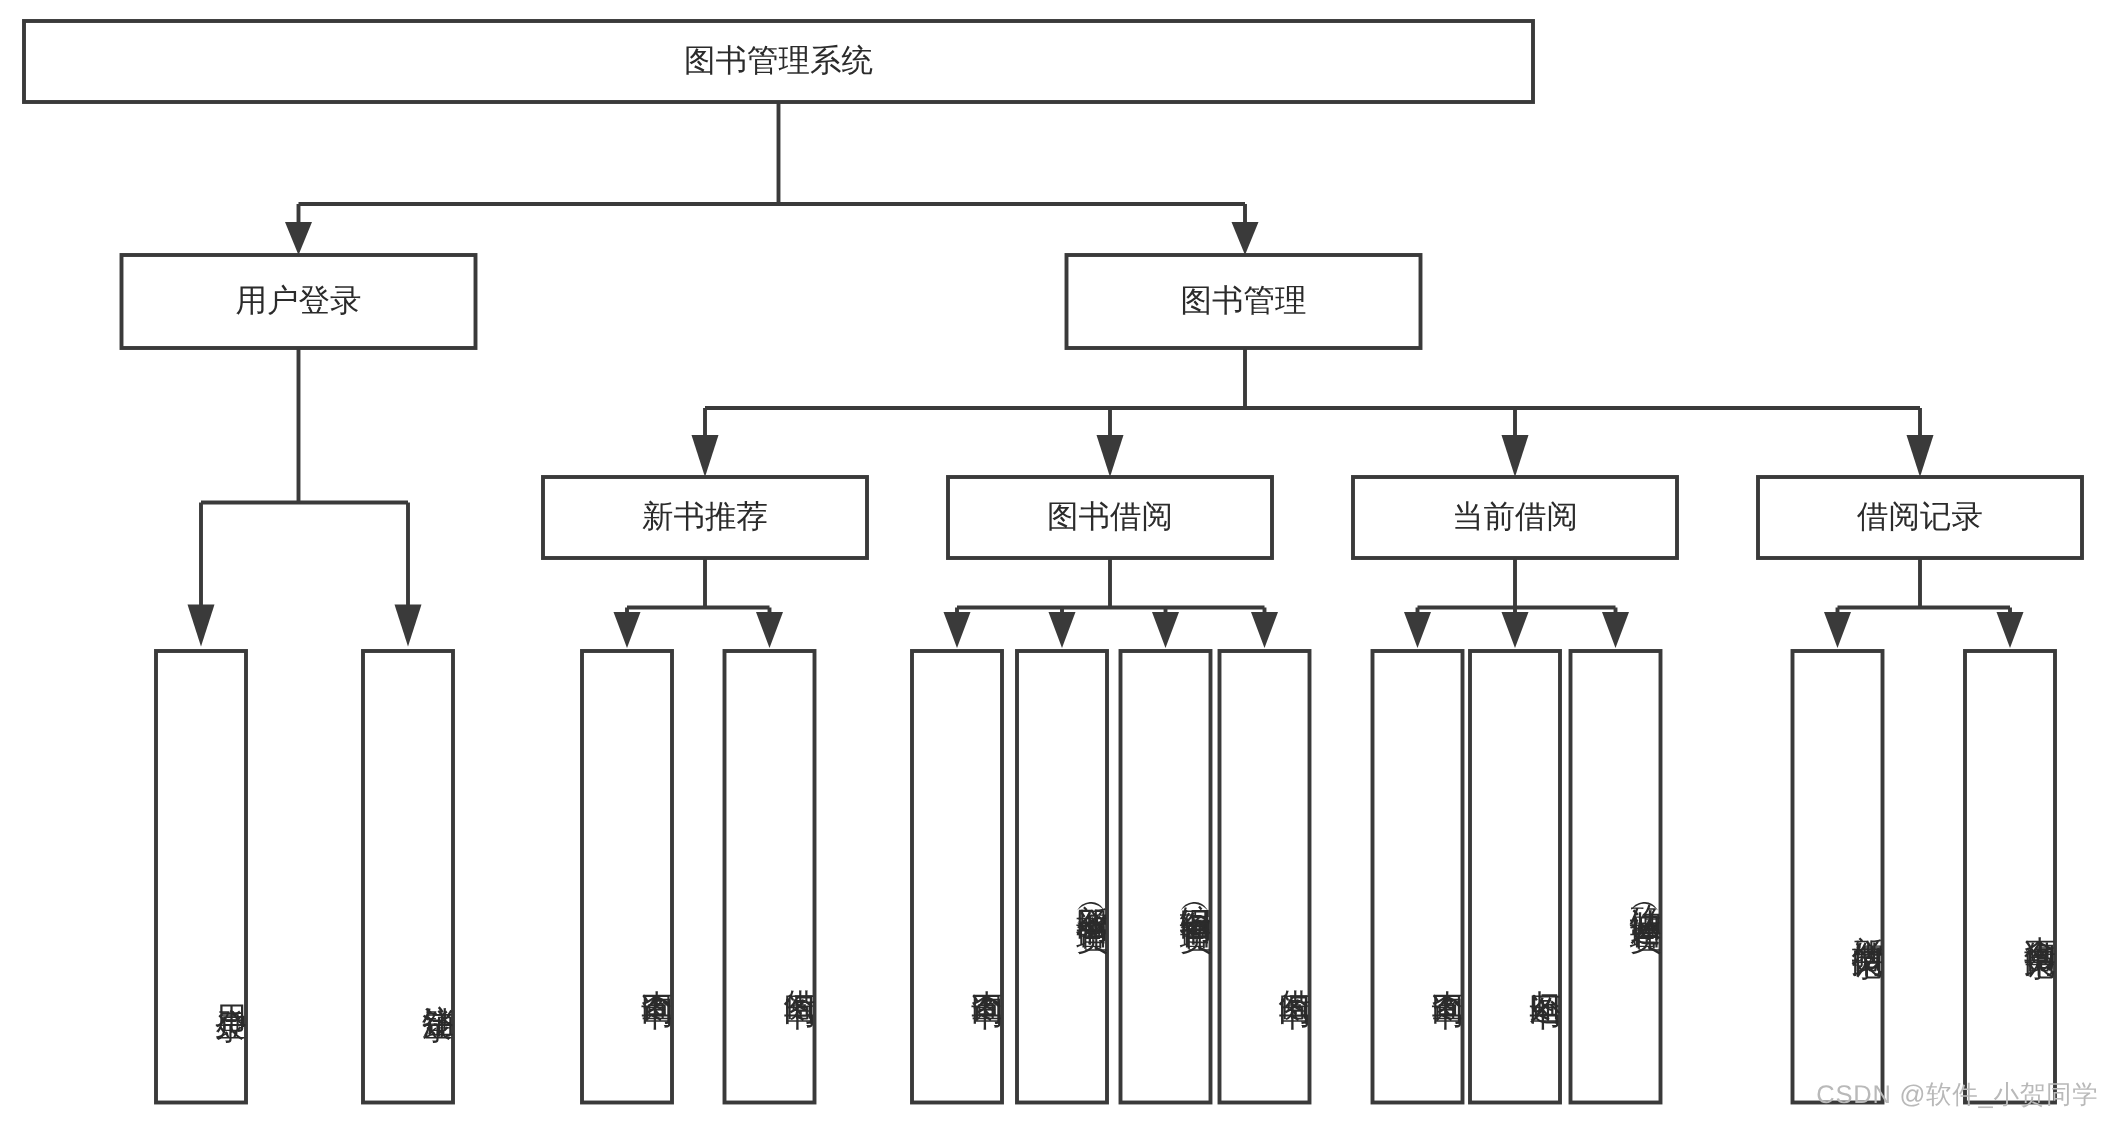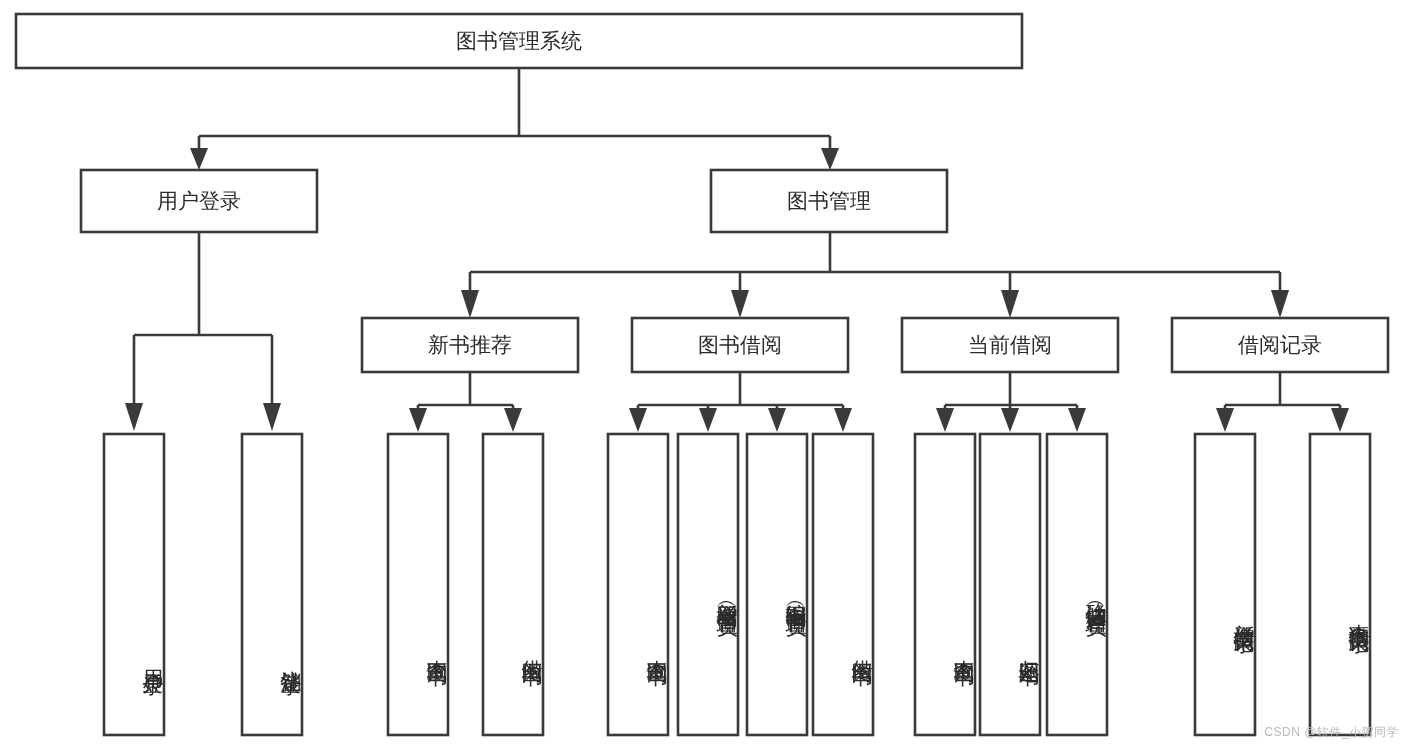--- a/index.html
+++ b/index.html
@@ -62,21 +62,21 @@
     align-items: flex-start;
     justify-content: center;
     pointer-events: none;
     text-align: center;
   }
   .watermark {
     position: absolute;
     right: 6px;
     bottom: 6px;
     font-family: "Liberation Sans", "DejaVu Sans", sans-serif;
-    font-size: 12px;
+    font-size: 17px;
     color: #b9b9b9;
     letter-spacing: 0.5px;
     user-select: none;
   }
 </style>
 </head>
 <body>
 
 <div id="diagram-root">
 

